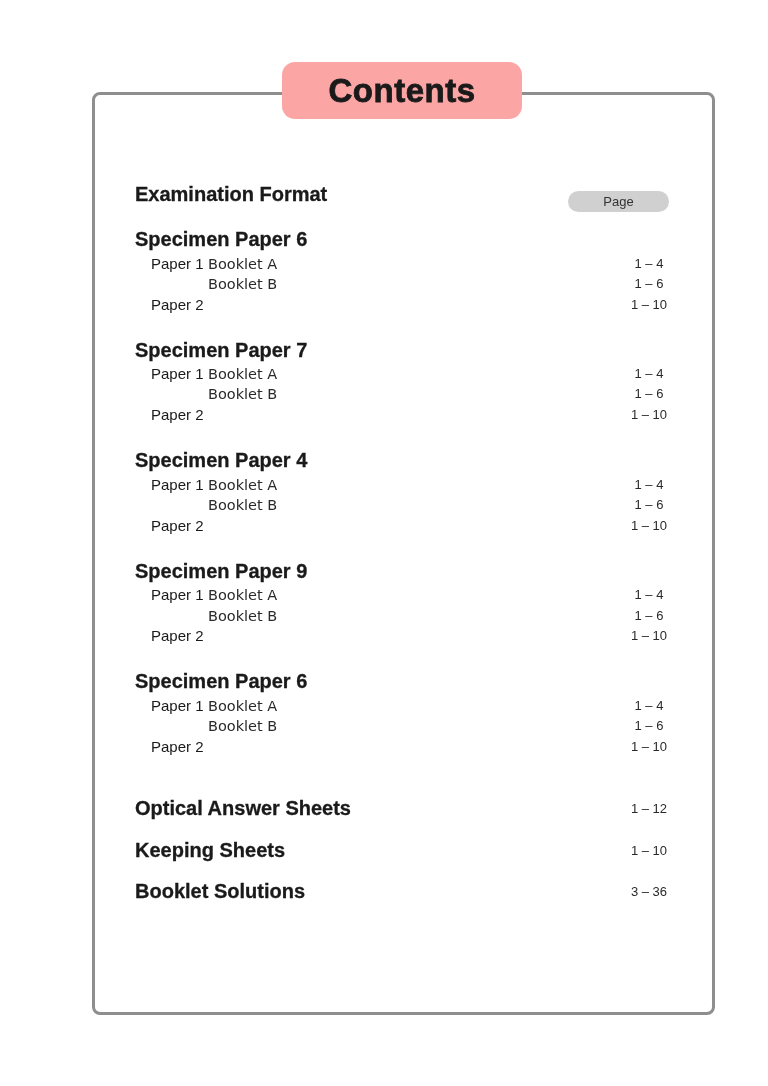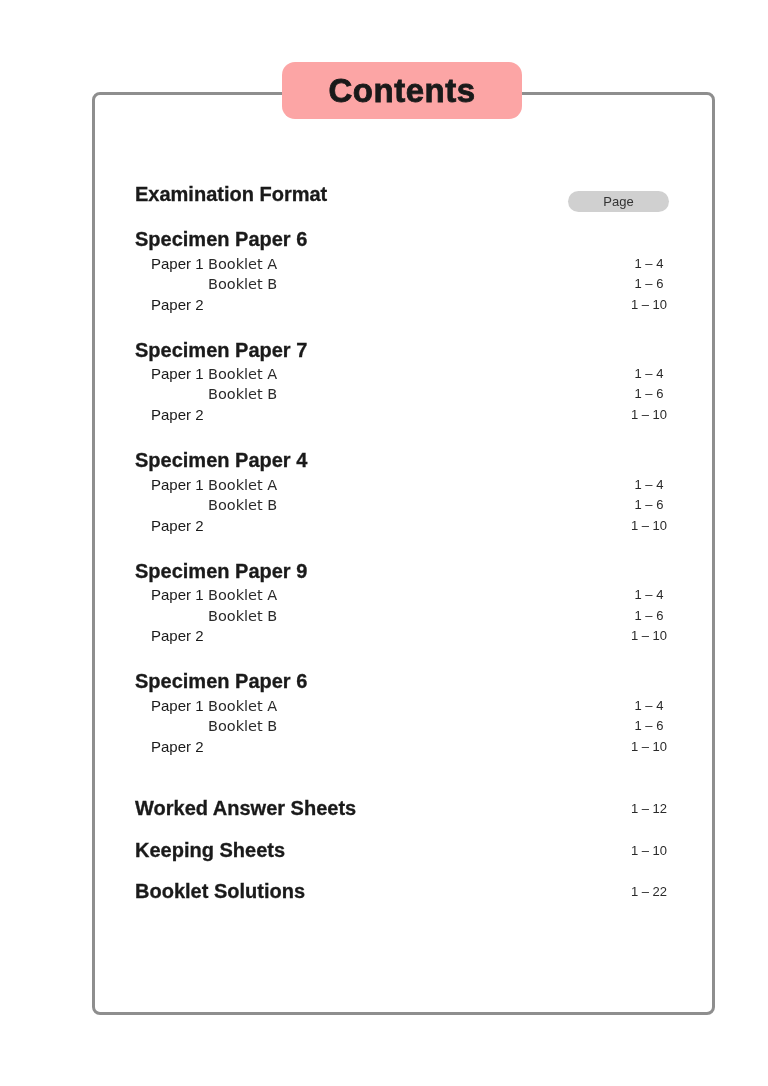--- a/index.html
+++ b/index.html
@@ -66,18 +66,18 @@
 
 <div class="row h" style="top:671px">Specimen Paper 6</div>
 <div class="p" style="top:696px">Paper 1</div>
 <div class="b" style="top:696px">Booklet A</div>
 <div class="pg" style="top:696px">1 – 4</div>
 <div class="b" style="top:716px">Booklet B</div>
 <div class="pg" style="top:716px">1 – 6</div>
 <div class="p" style="top:737px">Paper 2</div>
 <div class="pg" style="top:737px">1 – 10</div>
 
-<div class="row h" style="top:798px">Worked Answer Sheets</div>
+<div class="row h" style="top:798px">Optical Answer Sheets</div>
 <div class="pg" style="top:799px">1 – 12</div>
 <div class="row h" style="top:840px">Keeping Sheets</div>
 <div class="pg" style="top:841px">1 – 10</div>
 <div class="row h" style="top:881px">Booklet Solutions</div>
-<div class="pg" style="top:882px">1 – 22</div>
+<div class="pg" style="top:882px">3 – 36</div>
 
 </body></html>

